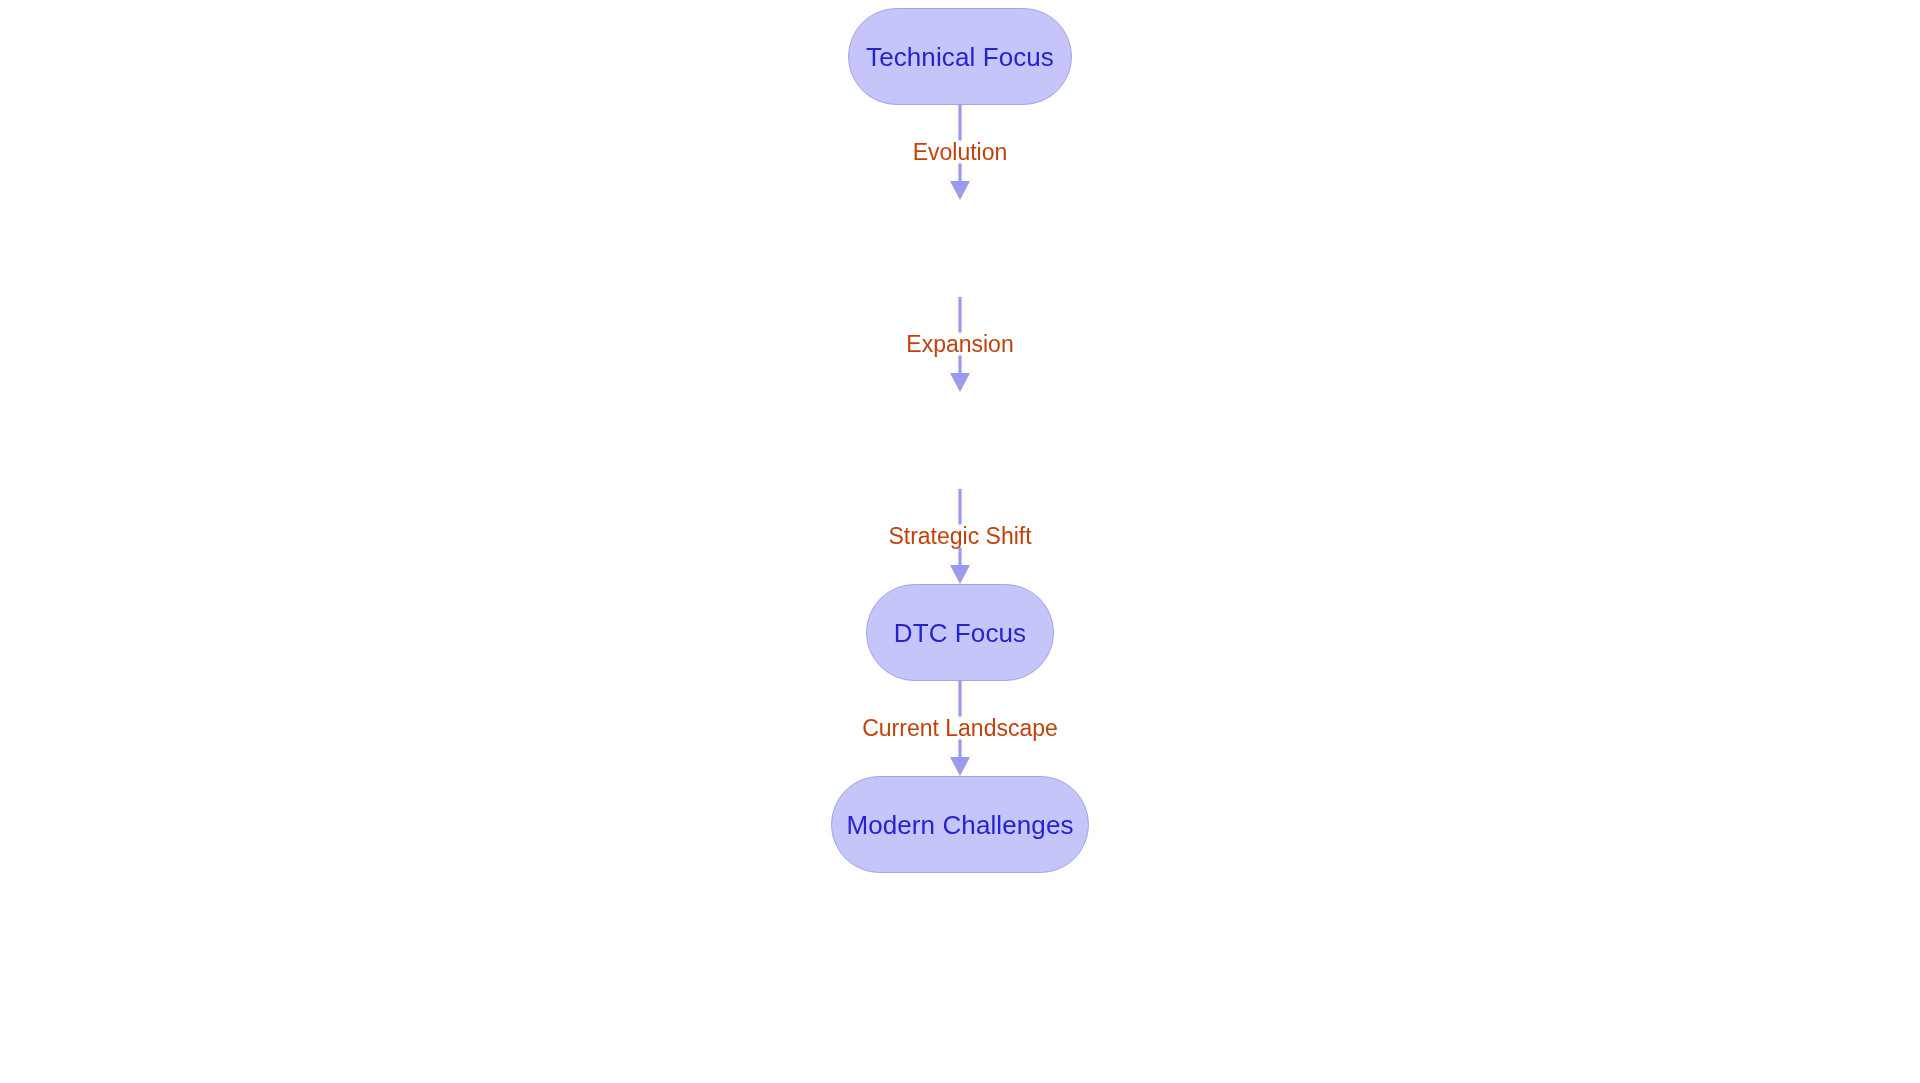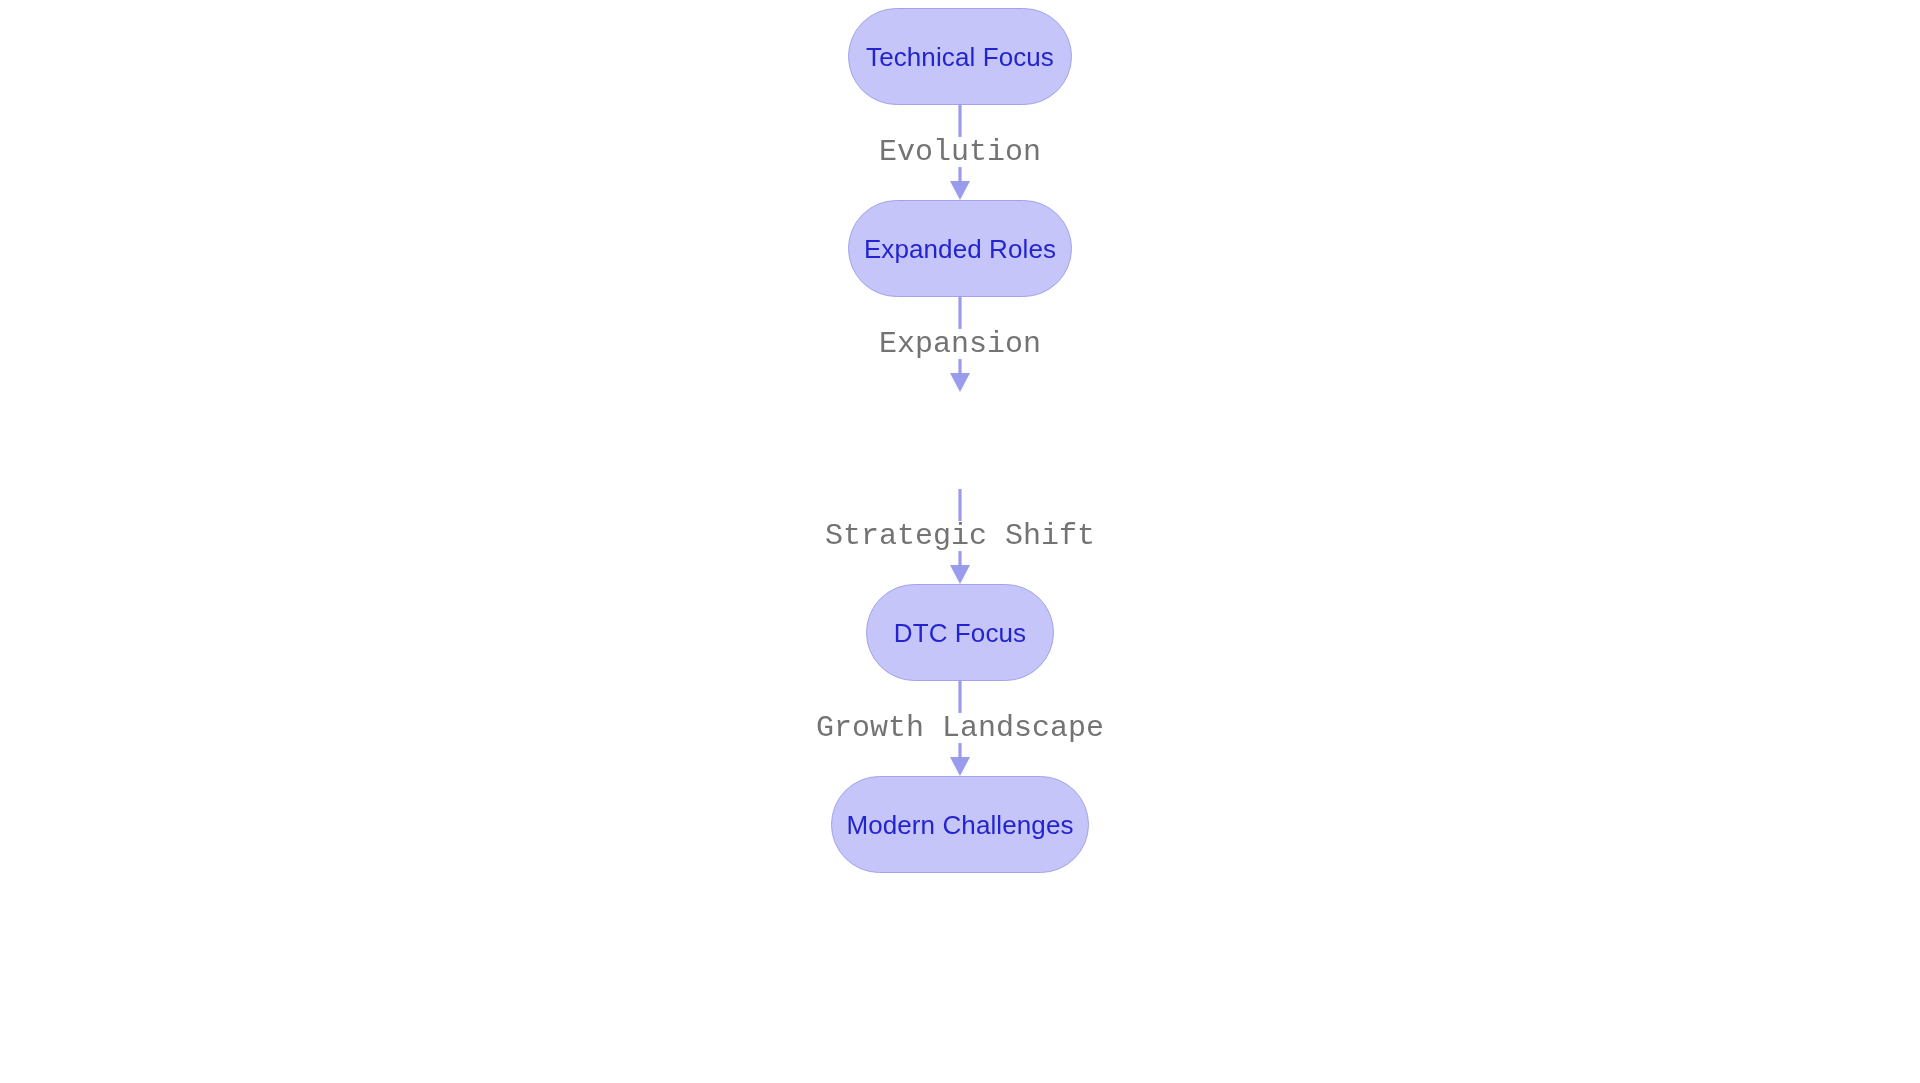--- a/index.html
+++ b/index.html
@@ -74,24 +74,24 @@
   #edge-expansion        { top: 297px; }
   #edge-strategic-shift  { top: 489px; }
   #edge-current-landscape{ top: 681px; }
 
   .edge-label {
     position: absolute;
     left: 50%;
     transform: translate(-50%, -50%);
     padding: 0 6px;
     background: #ffffff;
-    font-family: Liberation Mono, monospace;
-    font-size: 30px;
+    font-family: Liberation Sans, sans-serif;
+    font-size: 23px;
     font-weight: 400;
-    color: #737373;
+    color: #c2410c;
     white-space: nowrap;
     line-height: 1;
     z-index: 2;
   }
   #label-evolution         { top: 152px; }
   #label-expansion         { top: 344px; }
   #label-strategic-shift   { top: 536px; }
   #label-current-landscape { top: 728px; }
 </style>
 </head>
@@ -104,23 +104,20 @@
   </div>
 
   <div class="edge" id="edge-evolution">
     <svg viewBox="0 0 200 95" xmlns="http://www.w3.org/2000/svg">
       <line x1="100" y1="0" x2="100" y2="80" stroke="#9b9bee" stroke-width="3.2"></line>
       <polygon points="100,95 90,76 110,76" fill="#9b9bee"></polygon>
     </svg>
   </div>
   <div class="edge-label" id="label-evolution">Evolution</div>
 
-  <div class="node" id="node-expanded-roles">
-    <span class="node-label">Expanded Roles</span>
-  </div>
 
   <div class="edge" id="edge-expansion">
     <svg viewBox="0 0 200 95" xmlns="http://www.w3.org/2000/svg">
       <line x1="100" y1="0" x2="100" y2="80" stroke="#9b9bee" stroke-width="3.2"></line>
       <polygon points="100,95 90,76 110,76" fill="#9b9bee"></polygon>
     </svg>
   </div>
   <div class="edge-label" id="label-expansion">Expansion</div>
 
 
@@ -135,19 +132,19 @@
   <div class="node" id="node-dtc-growth">
     <span class="node-label">DTC Focus</span>
   </div>
 
   <div class="edge" id="edge-current-landscape">
     <svg viewBox="0 0 200 95" xmlns="http://www.w3.org/2000/svg">
       <line x1="100" y1="0" x2="100" y2="80" stroke="#9b9bee" stroke-width="3.2"></line>
       <polygon points="100,95 90,76 110,76" fill="#9b9bee"></polygon>
     </svg>
   </div>
-  <div class="edge-label" id="label-current-landscape">Growth Landscape</div>
+  <div class="edge-label" id="label-current-landscape">Current Landscape</div>
 
   <div class="node" id="node-modern-challenges">
     <span class="node-label">Modern Challenges</span>
   </div>
 
 </div>
 
 </body></html>

